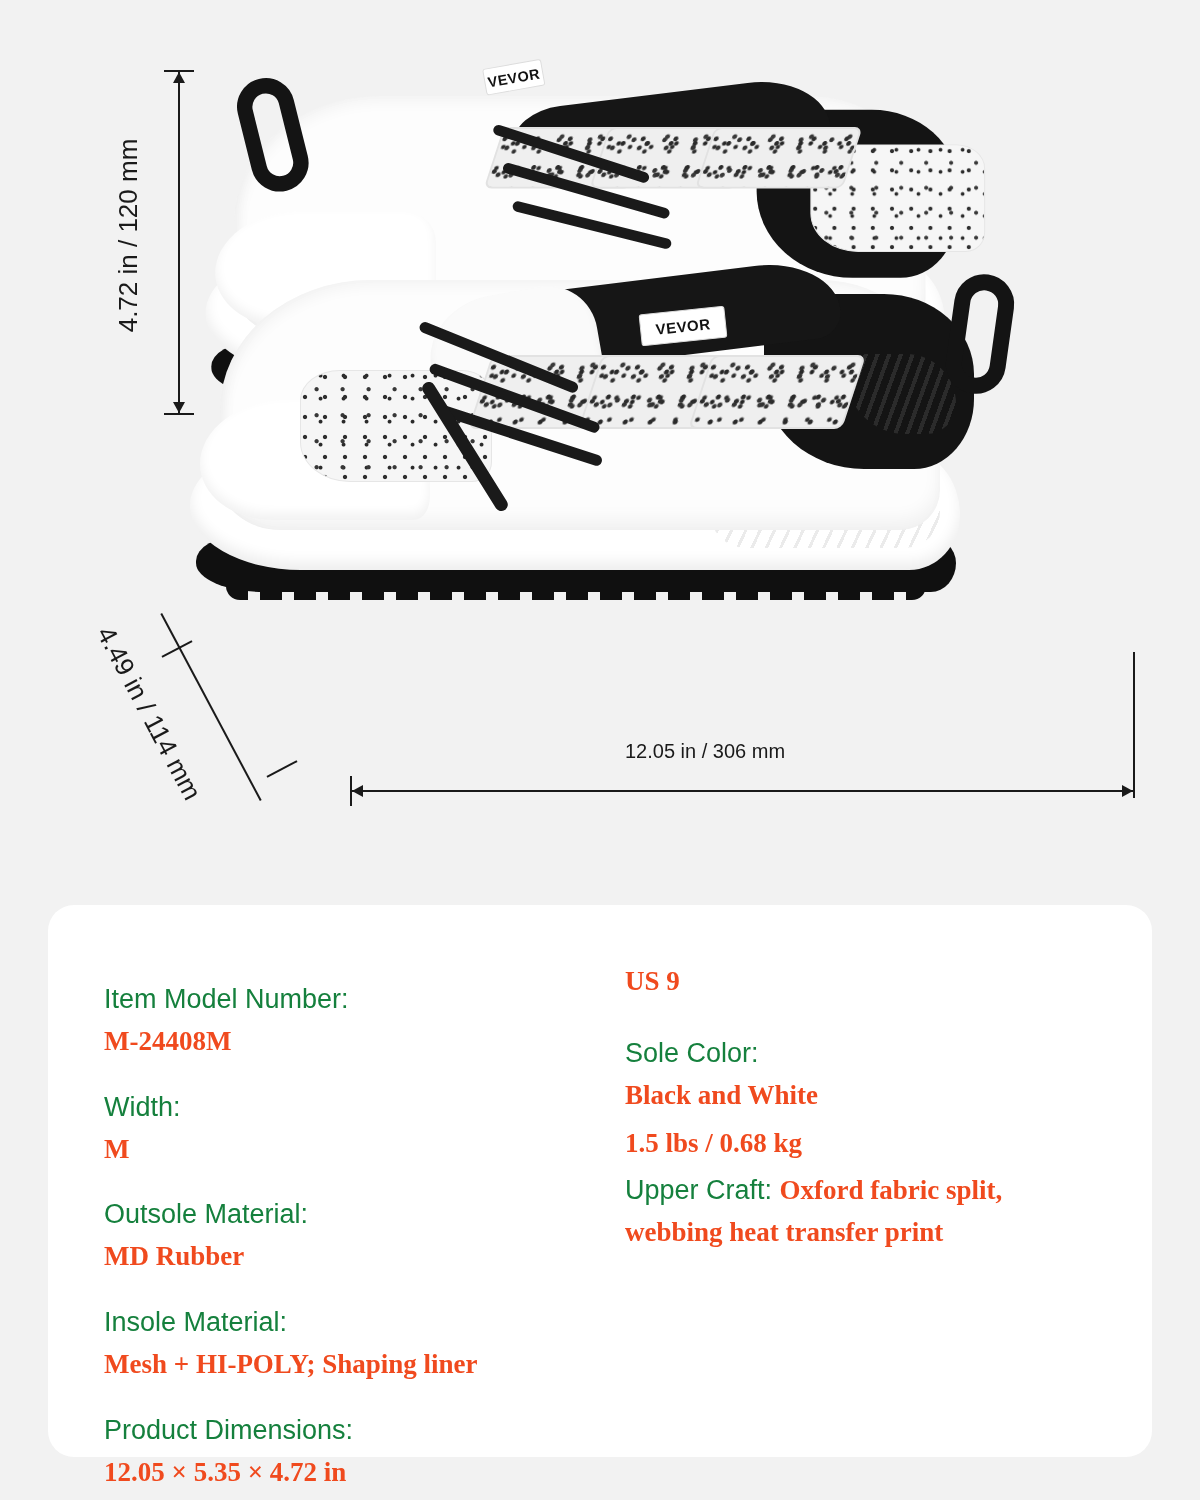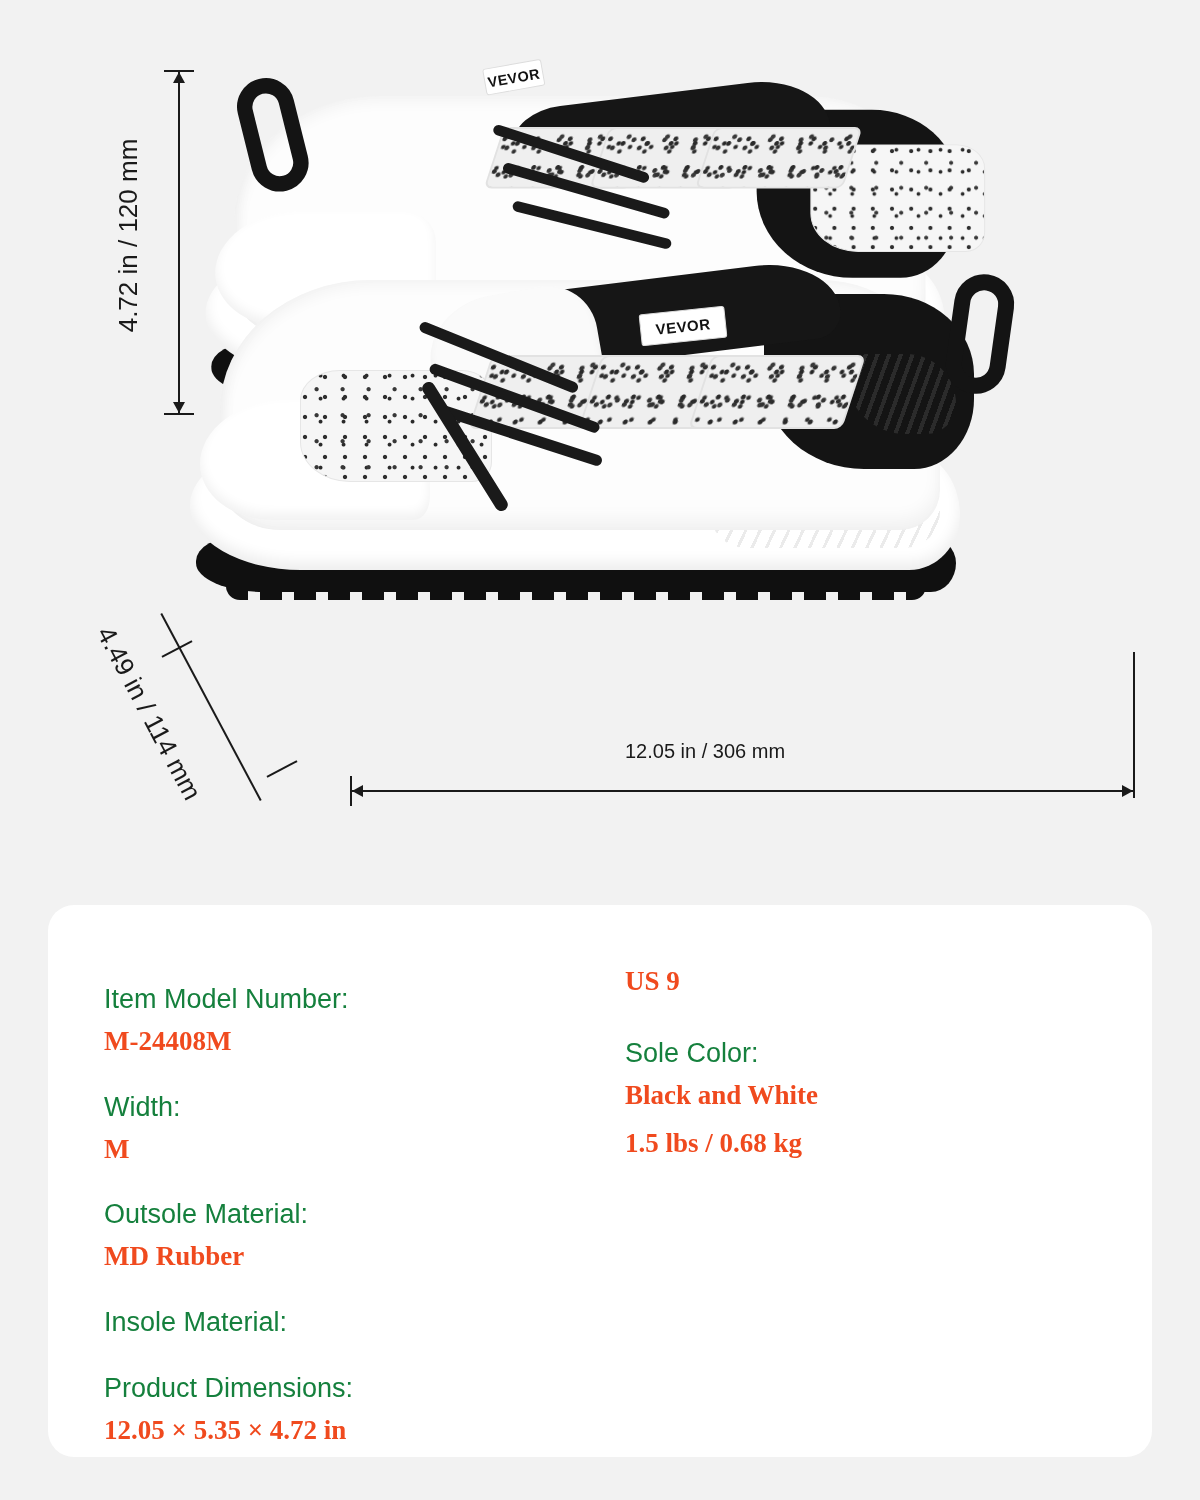--- a/index.html
+++ b/index.html
@@ -507,36 +507,40 @@
       <div class="spec-item">
         <div class="spec-label">Width:</div>
         <div class="spec-value">M</div>
       </div>
       <div class="spec-item">
         <div class="spec-label">Outsole Material:</div>
         <div class="spec-value">MD Rubber</div>
       </div>
       <div class="spec-item">
         <div class="spec-label">Insole Material:</div>
+        <div class="spec-value">Mesh + HI-POLY; Shaping liner</div>
       </div>
       <div class="spec-item">
         <div class="spec-label">Product Dimensions:</div>
         <div class="spec-value">12.05 × 5.35 × 4.72 in</div>
       </div>
     </div>
 
     <div class="spec-col">
       <div class="spec-item">
         <div class="spec-value">US 9</div>
       </div>
       <div class="spec-item">
       </div>
       <div class="spec-item">
         <div class="spec-label">Sole Color:</div>
         <div class="spec-value">Black and White</div>
       </div>
       <div class="spec-item">
         <div class="spec-value">1.5 lbs / 0.68 kg</div>
       </div>
+      <div class="spec-item spec-inline">
+        <span class="spec-label">Upper Craft: </span><span class="spec-value">Oxford fabric split, webbing heat transfer print</span>
+      </div>
     </div>
 
   </div>
 </div>
 
 </body></html>

